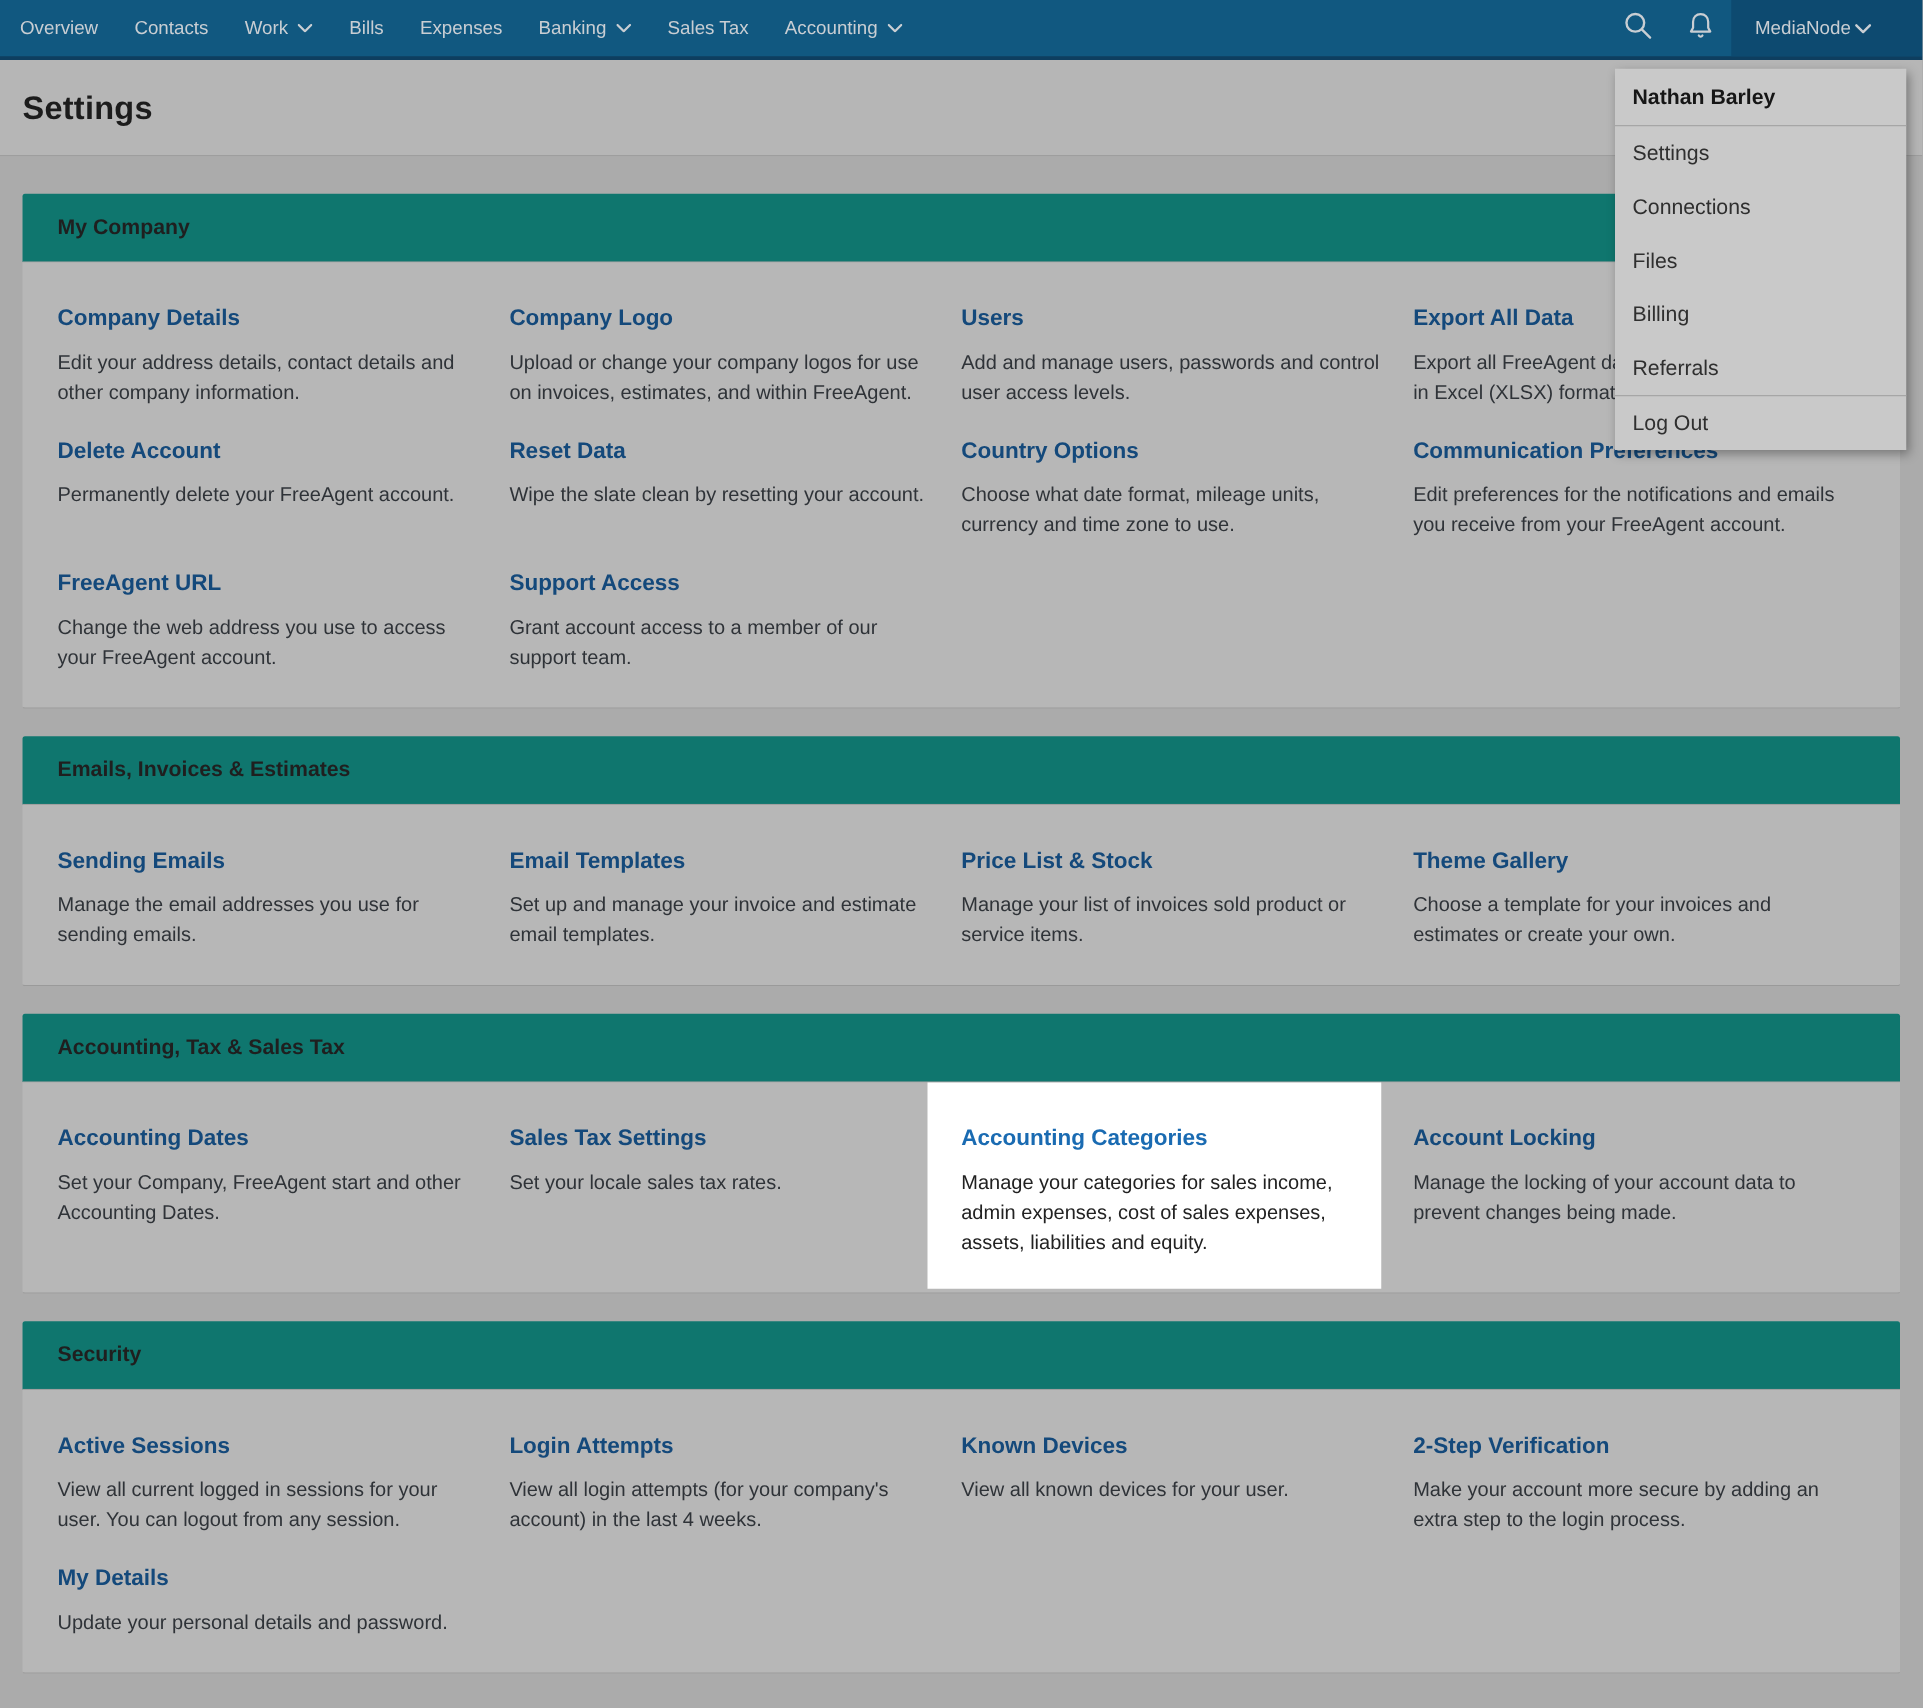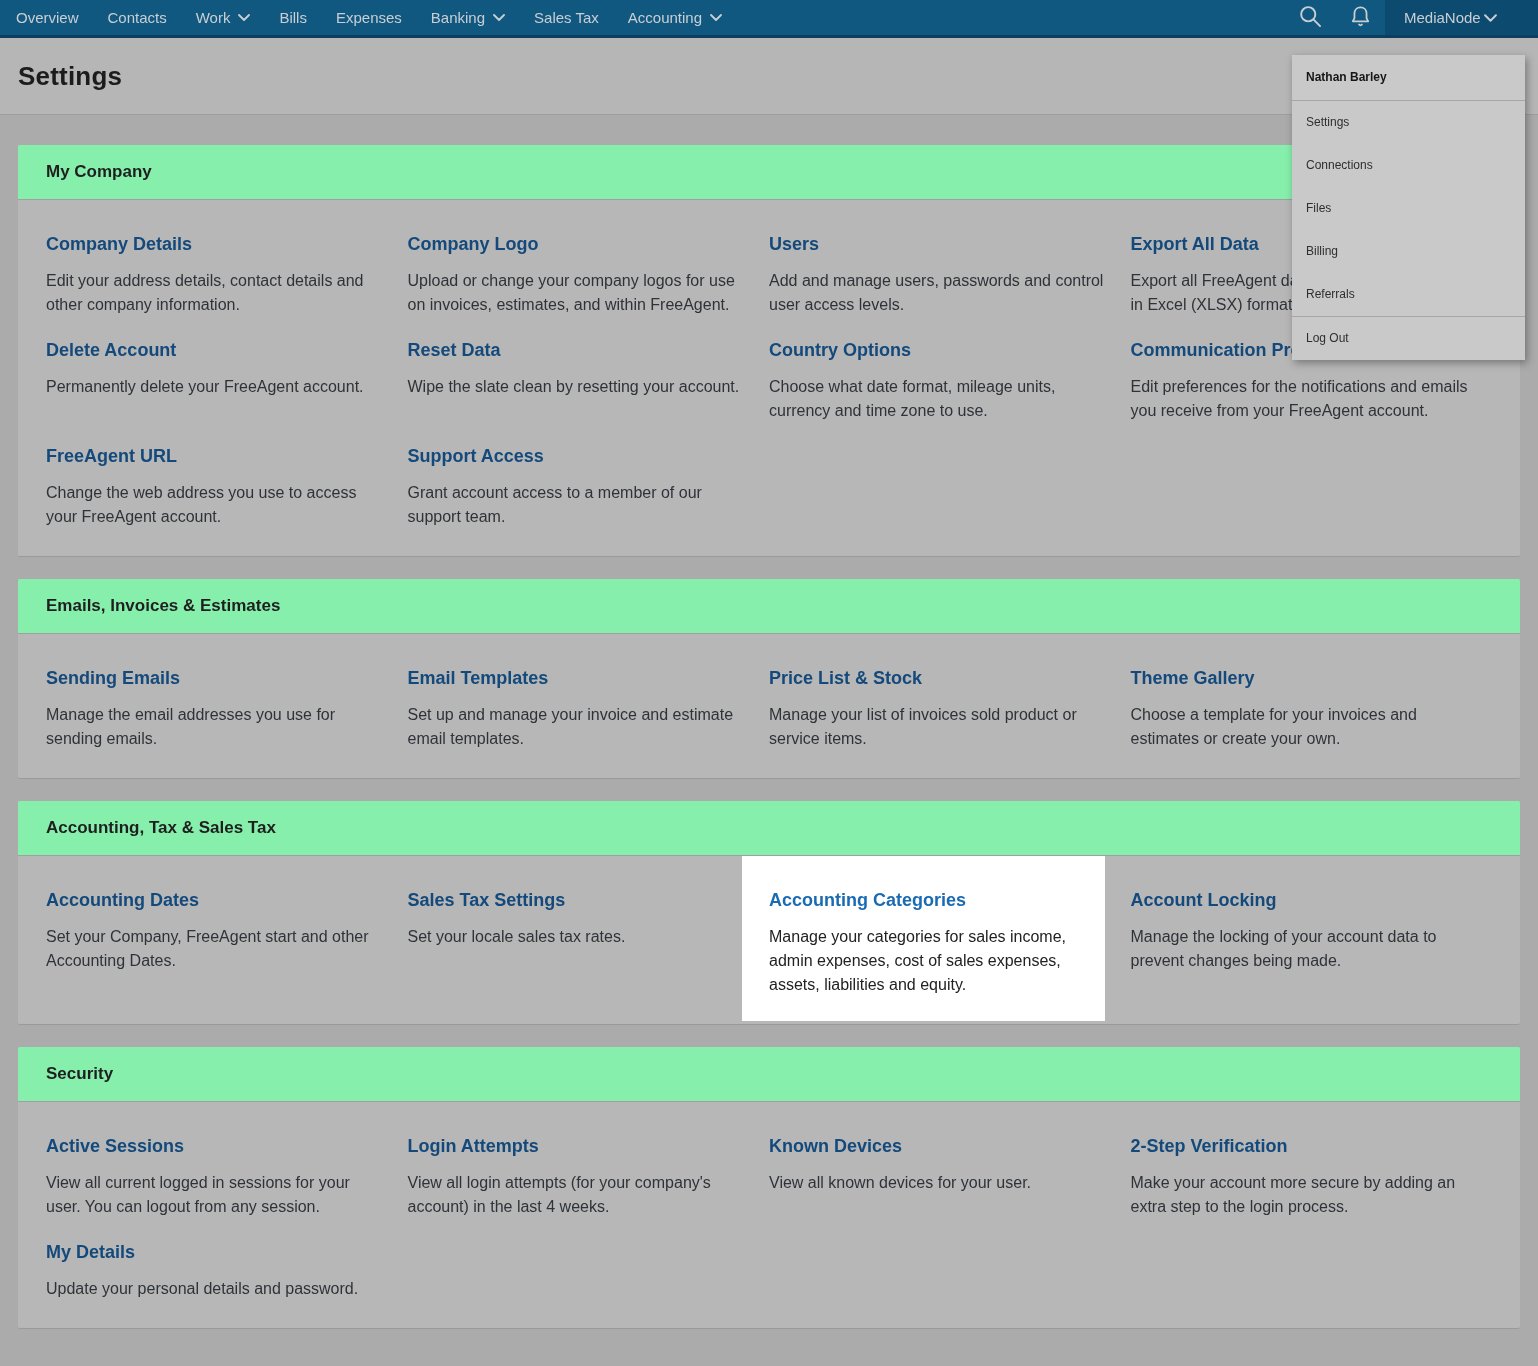--- a/index.html
+++ b/index.html
@@ -7,21 +7,21 @@
   body {
     width: 1538px; height: 1366px;
     background: #ababab;
     font-family: "Liberation Sans", sans-serif;
     position: relative;
     overflow: hidden;
   }
 
   
   .topnav {
-    height: 38px;
+    height: 48px;
     background: #115880;
     border-bottom: 3px solid #0e3e5f;
     display: flex;
     align-items: center;
     padding-left: 16px;
     color: #c9ced3;
     font-size: 15px;
   }
   .nav-left { display: flex; align-items: center; gap: 29px; }
   .nav-item { display: flex; align-items: center; gap: 8px; cursor: pointer; white-space: nowrap; }
@@ -49,21 +49,21 @@
 
   
   main { padding: 30px 18px 0; }
   .panel {
     background: #b7b7b7;
     border-radius: 2px;
     margin-bottom: 22px;
     border-bottom: 1px solid #9a9a9a;
   }
   .panel-header {
-    background: #86efac;
+    background: #0f766e;
     border-bottom: 1px solid #a0a0a0;
     border-radius: 2px 2px 0 0;
     padding: 17px 28px;
     font-size: 17px; font-weight: bold; color: #1f1f1f;
   }
   .panel-body {
     padding: 33px 28px 27px;
     display: grid;
     grid-template-columns: repeat(4, 1fr);
     row-gap: 22px;
@@ -95,21 +95,21 @@
   .card.highlighted .card-desc { position: relative; color: #222222; }
 
   
   .user-menu {
     position: absolute;
     top: 55px; right: 13px;
     width: 233px;
     background: #c9c9c9;
     box-shadow: 2px 3px 8px rgba(0,0,0,0.35);
     z-index: 50;
-    font-size: 12px;
+    font-size: 17px;
   }
   .menu-header {
     padding: 13px 14px;
     line-height: 19px;
     font-weight: bold;
     color: #161616;
     border-bottom: 1px solid #a6a6a6;
   }
   .menu-item {
     padding: 12px 14px;

